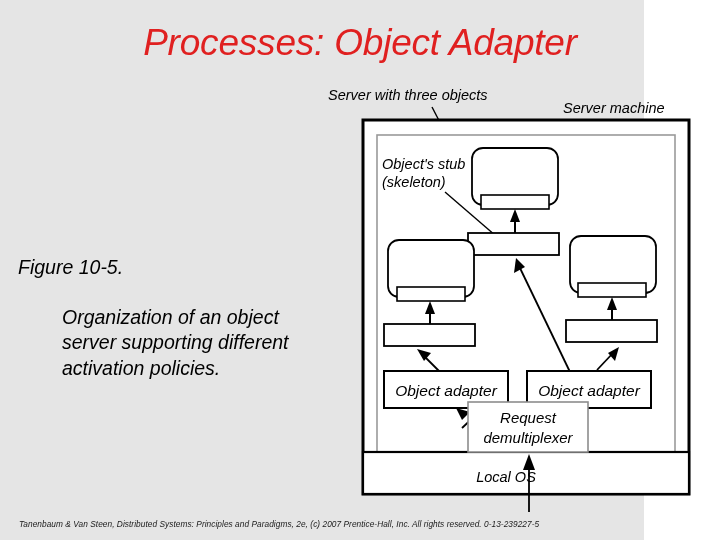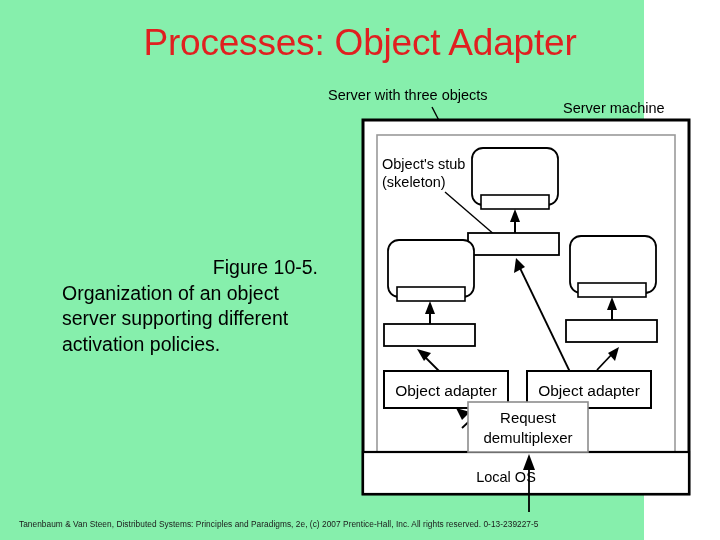--- a/index.html
+++ b/index.html
@@ -12,21 +12,22 @@
     background: #ffffff;
     font-family: "Liberation Sans", sans-serif;
     overflow: hidden;
     position: relative;
   }
   #slide {
     position: absolute;
     left: 0; top: 0;
     width: 644px;
     height: 540px;
-    background: #86efac;
+    background: #e5e5e5;
+    font-style: italic;
   }
   #slide-title {
     position: absolute;
     left: 0;
     top: 24px;
     width: 720px;
     text-align: center;
     color: #e02020;
     font-size: 37px;
     font-weight: normal;
@@ -40,25 +41,25 @@
     left: 18px;
     top: 255px;
     width: 300px;
     font-size: 19.5px;
     color: #000000;
     line-height: 1.32;
     font-family: "Liberation Sans", sans-serif;
   }
   #body-text .lead {
     display: block;
-    text-align: right;
   }
   #body-text .indent {
     display: block;
     padding-left: 44px;
+    margin-top: 24px;
   }
   #footer {
     position: absolute;
     left: 19px;
     top: 519px;
     width: 700px;
     font-size: 8.3px;
     color: #1a1a1a;
     font-family: "Liberation Sans", sans-serif;
     letter-spacing: 0.05px;

